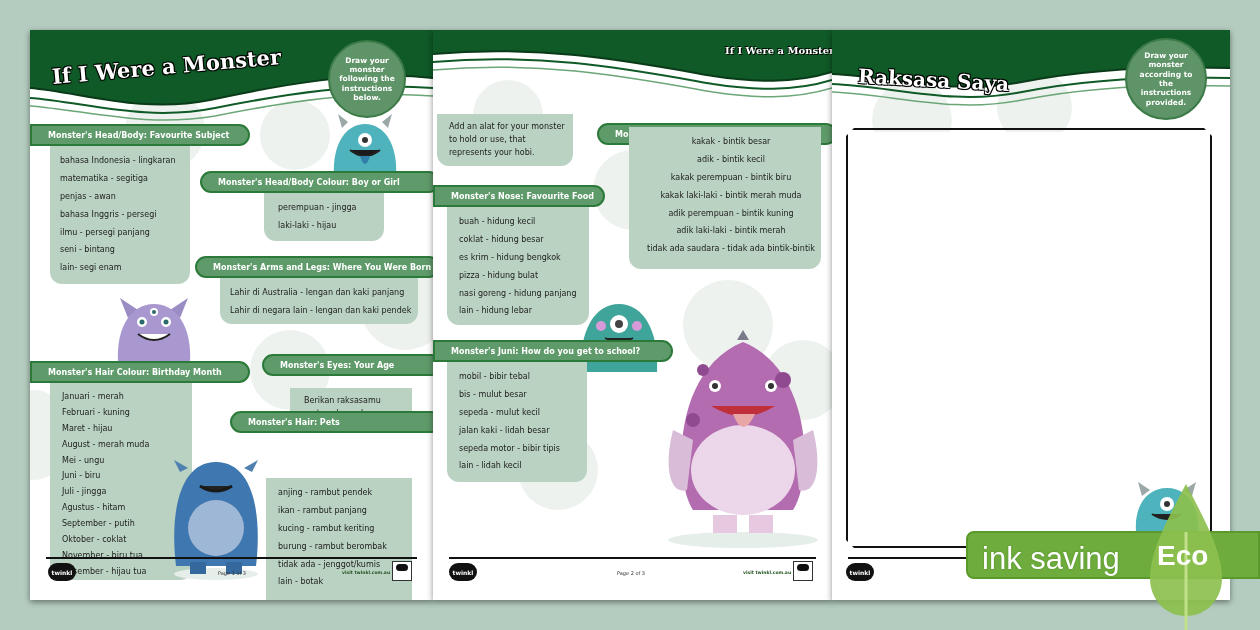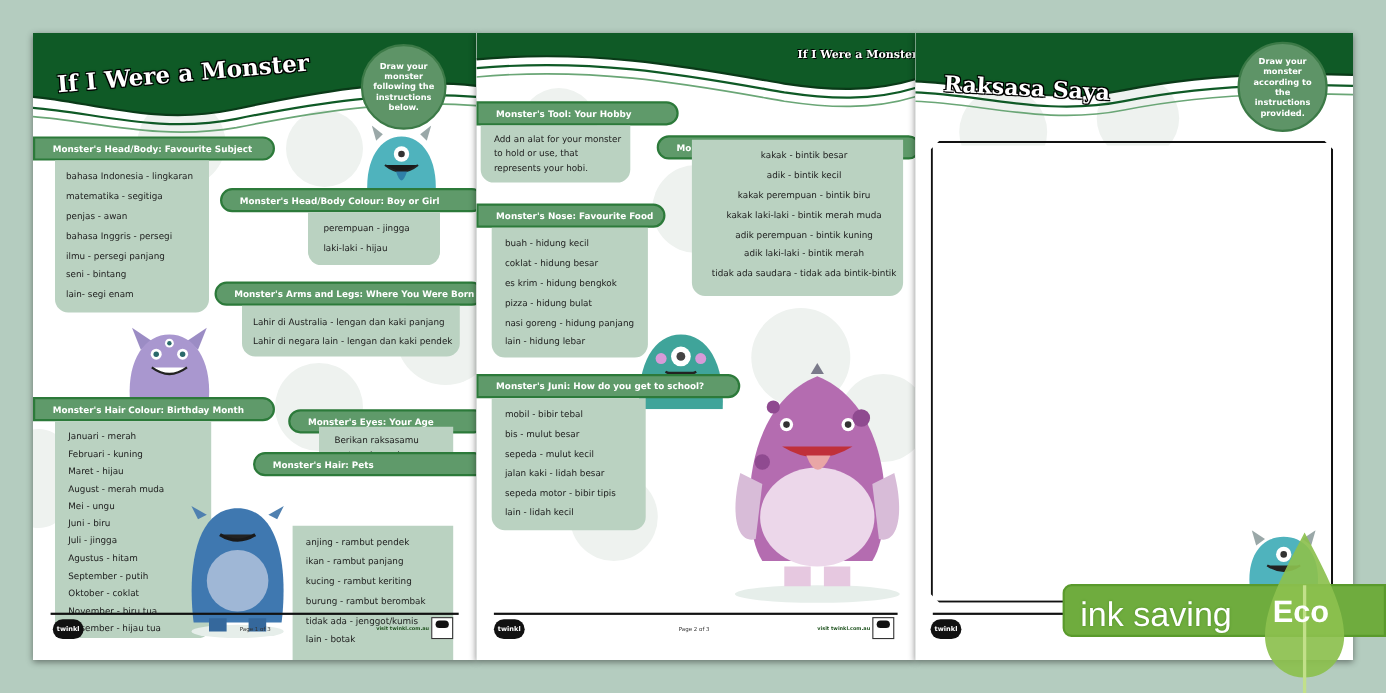--- a/index.html
+++ b/index.html
@@ -94,21 +94,21 @@
     <div class="item">bahasa Indonesia - lingkaran</div>
     <div class="item">matematika - segitiga</div>
     <div class="item">penjas - awan</div>
     <div class="item">bahasa Inggris - persegi</div>
     <div class="item">ilmu - persegi panjang</div>
     <div class="item">seni - bintang</div>
     <div class="item">lain- segi enam</div>
   </div>
 
   <div class="sec-head rounded" style="left:170px;top:141px;width:240px;">Monster's Head/Body Colour: Boy or Girl</div>
-  <div class="sec-body" style="left:250px;top:163px;width:120px;height:48px;padding-left:14px;">
+  <div class="sec-body" style="left:234px;top:163px;width:120px;height:48px;padding-left:14px;">
     <div class="item">perempuan - jingga</div>
     <div class="item">laki-laki - hijau</div>
   </div>
 
   <svg class="monster" style="left:84px;top:266px;" width="80" height="66" viewBox="0 0 80 66">
     <path d="M14,22 L6,2 L24,14 Z" fill="#9b8cc4"></path>
       <path d="M66,22 L74,2 L56,14 Z" fill="#9b8cc4"></path>
     <path d="M4,66 C2,30 18,8 40,8 C62,8 78,30 76,66 Z" fill="#a997cf"></path>
     <circle cx="28" cy="26" r="5" fill="#fff"></circle>
       <circle cx="52" cy="26" r="5" fill="#fff"></circle>
@@ -134,21 +134,21 @@
     <div class="item" style="height:15.9px;line-height:15.9px">Mei - ungu</div>
     <div class="item" style="height:15.9px;line-height:15.9px">Juni - biru</div>
     <div class="item" style="height:15.9px;line-height:15.9px">Juli - jingga</div>
     <div class="item" style="height:15.9px;line-height:15.9px">Agustus - hitam</div>
     <div class="item" style="height:15.9px;line-height:15.9px">September - putih</div>
     <div class="item" style="height:15.9px;line-height:15.9px">Oktober - coklat</div>
     <div class="item" style="height:15.9px;line-height:15.9px">November - biru tua</div>
     <div class="item" style="height:15.9px;line-height:15.9px">Desember - hijau tua</div>
   </div>
 
-  <div class="sec-head rounded" style="left:232px;top:324px;width:180px;margin-top:18px;">Monster's Eyes: Your Age</div>
+  <div class="sec-head rounded" style="left:232px;top:324px;width:180px;">Monster's Eyes: Your Age</div>
   <div class="sec-body" style="left:260px;top:358px;width:122px;height:42px;padding:6px 8px 0 14px;">
     <div class="para">Berikan raksasamu mata sebanyak umurmu.</div>
   </div>
 
   <svg class="monster" style="left:140px;top:426px;" width="92" height="124" viewBox="0 0 92 124">
     <ellipse cx="46" cy="118" rx="42" ry="6" fill="#e6eeea"></ellipse>
     <path d="M10,16 L4,4 L18,12 Z" fill="#4f80b0"></path>
       <path d="M82,16 L88,4 L74,12 Z" fill="#4f80b0"></path>
     <path d="M6,110 C0,60 8,6 46,6 C84,6 92,60 86,110 Z" fill="#3f78b0"></path>
     <ellipse cx="46" cy="72" rx="28" ry="28" fill="#9fb7d6"></ellipse>
@@ -183,21 +183,20 @@
   <div class="header">
     <svg viewBox="0 0 399 110" preserveAspectRatio="none">
       <path d="M0,0 H399 V42 C360,54 320,52 280,46 C200,32 110,14 0,24 Z" fill="#0f5a26"></path>
       <path d="M0,24 C110,14 200,32 280,46 C320,52 360,54 399,42" stroke="#0a3a18" stroke-width="2" fill="none"></path>
       <path d="M0,32 C110,22 200,40 280,54 C320,60 360,62 399,50" stroke="#0f5a26" stroke-width="2" fill="none"></path>
       <path d="M0,40 C110,30 200,48 280,62 C320,68 360,70 399,58" stroke="#6aa676" stroke-width="1.5" fill="none"></path>
     </svg>
     <div class="title-small" style="left:292px;top:15px;">If I Were a Monster</div>
   </div>
 
-  <div class="sec-head" style="left:0;top:62px;width:184px;">Monster's Tool: Your Hobby</div>
   <div class="sec-body" style="left:4px;top:84px;width:136px;height:52px;padding:6px 8px 0 12px;">
     <div class="para">Add an alat for your monster to hold or use, that represents your hobi.</div>
   </div>
 
   <div class="sec-head rounded" style="left:164px;top:93px;width:240px;">Monster's Spots: Brothers and Sisters</div>
   <div class="sec-body" style="left:196px;top:97px;width:192px;height:142px;padding-left:12px;text-align:center;">
     <div class="item">kakak - bintik besar</div>
     <div class="item">adik - bintik kecil</div>
     <div class="item">kakak perempuan - bintik biru</div>
     <div class="item">kakak laki-laki - bintik merah muda</div>

